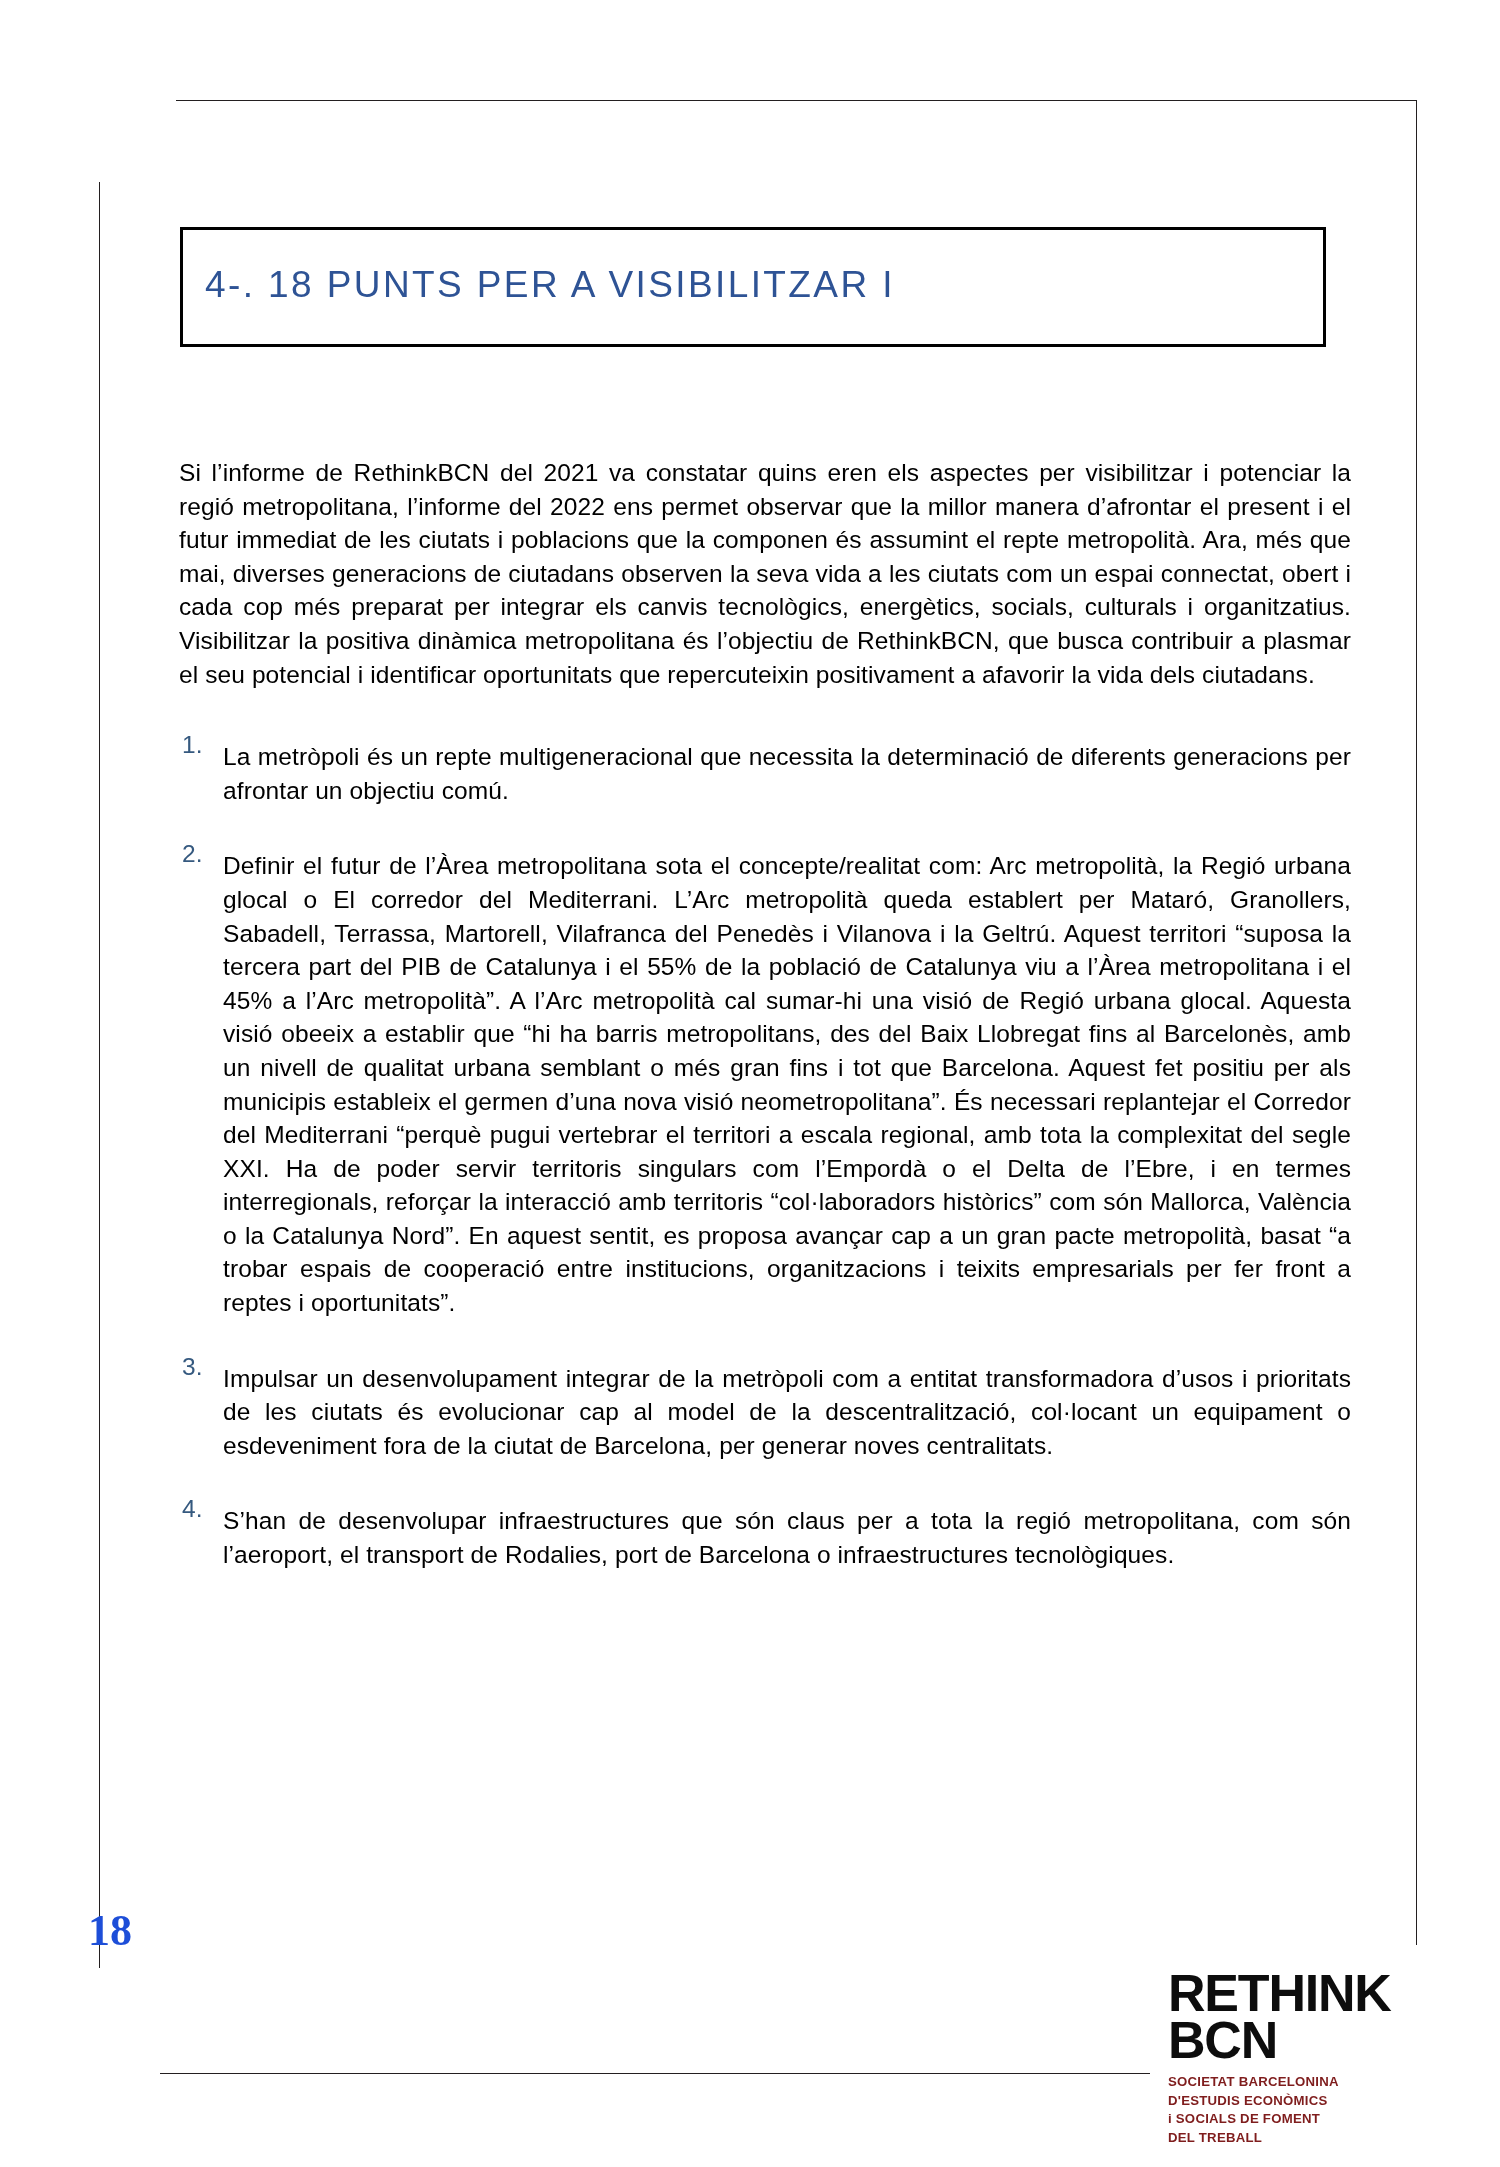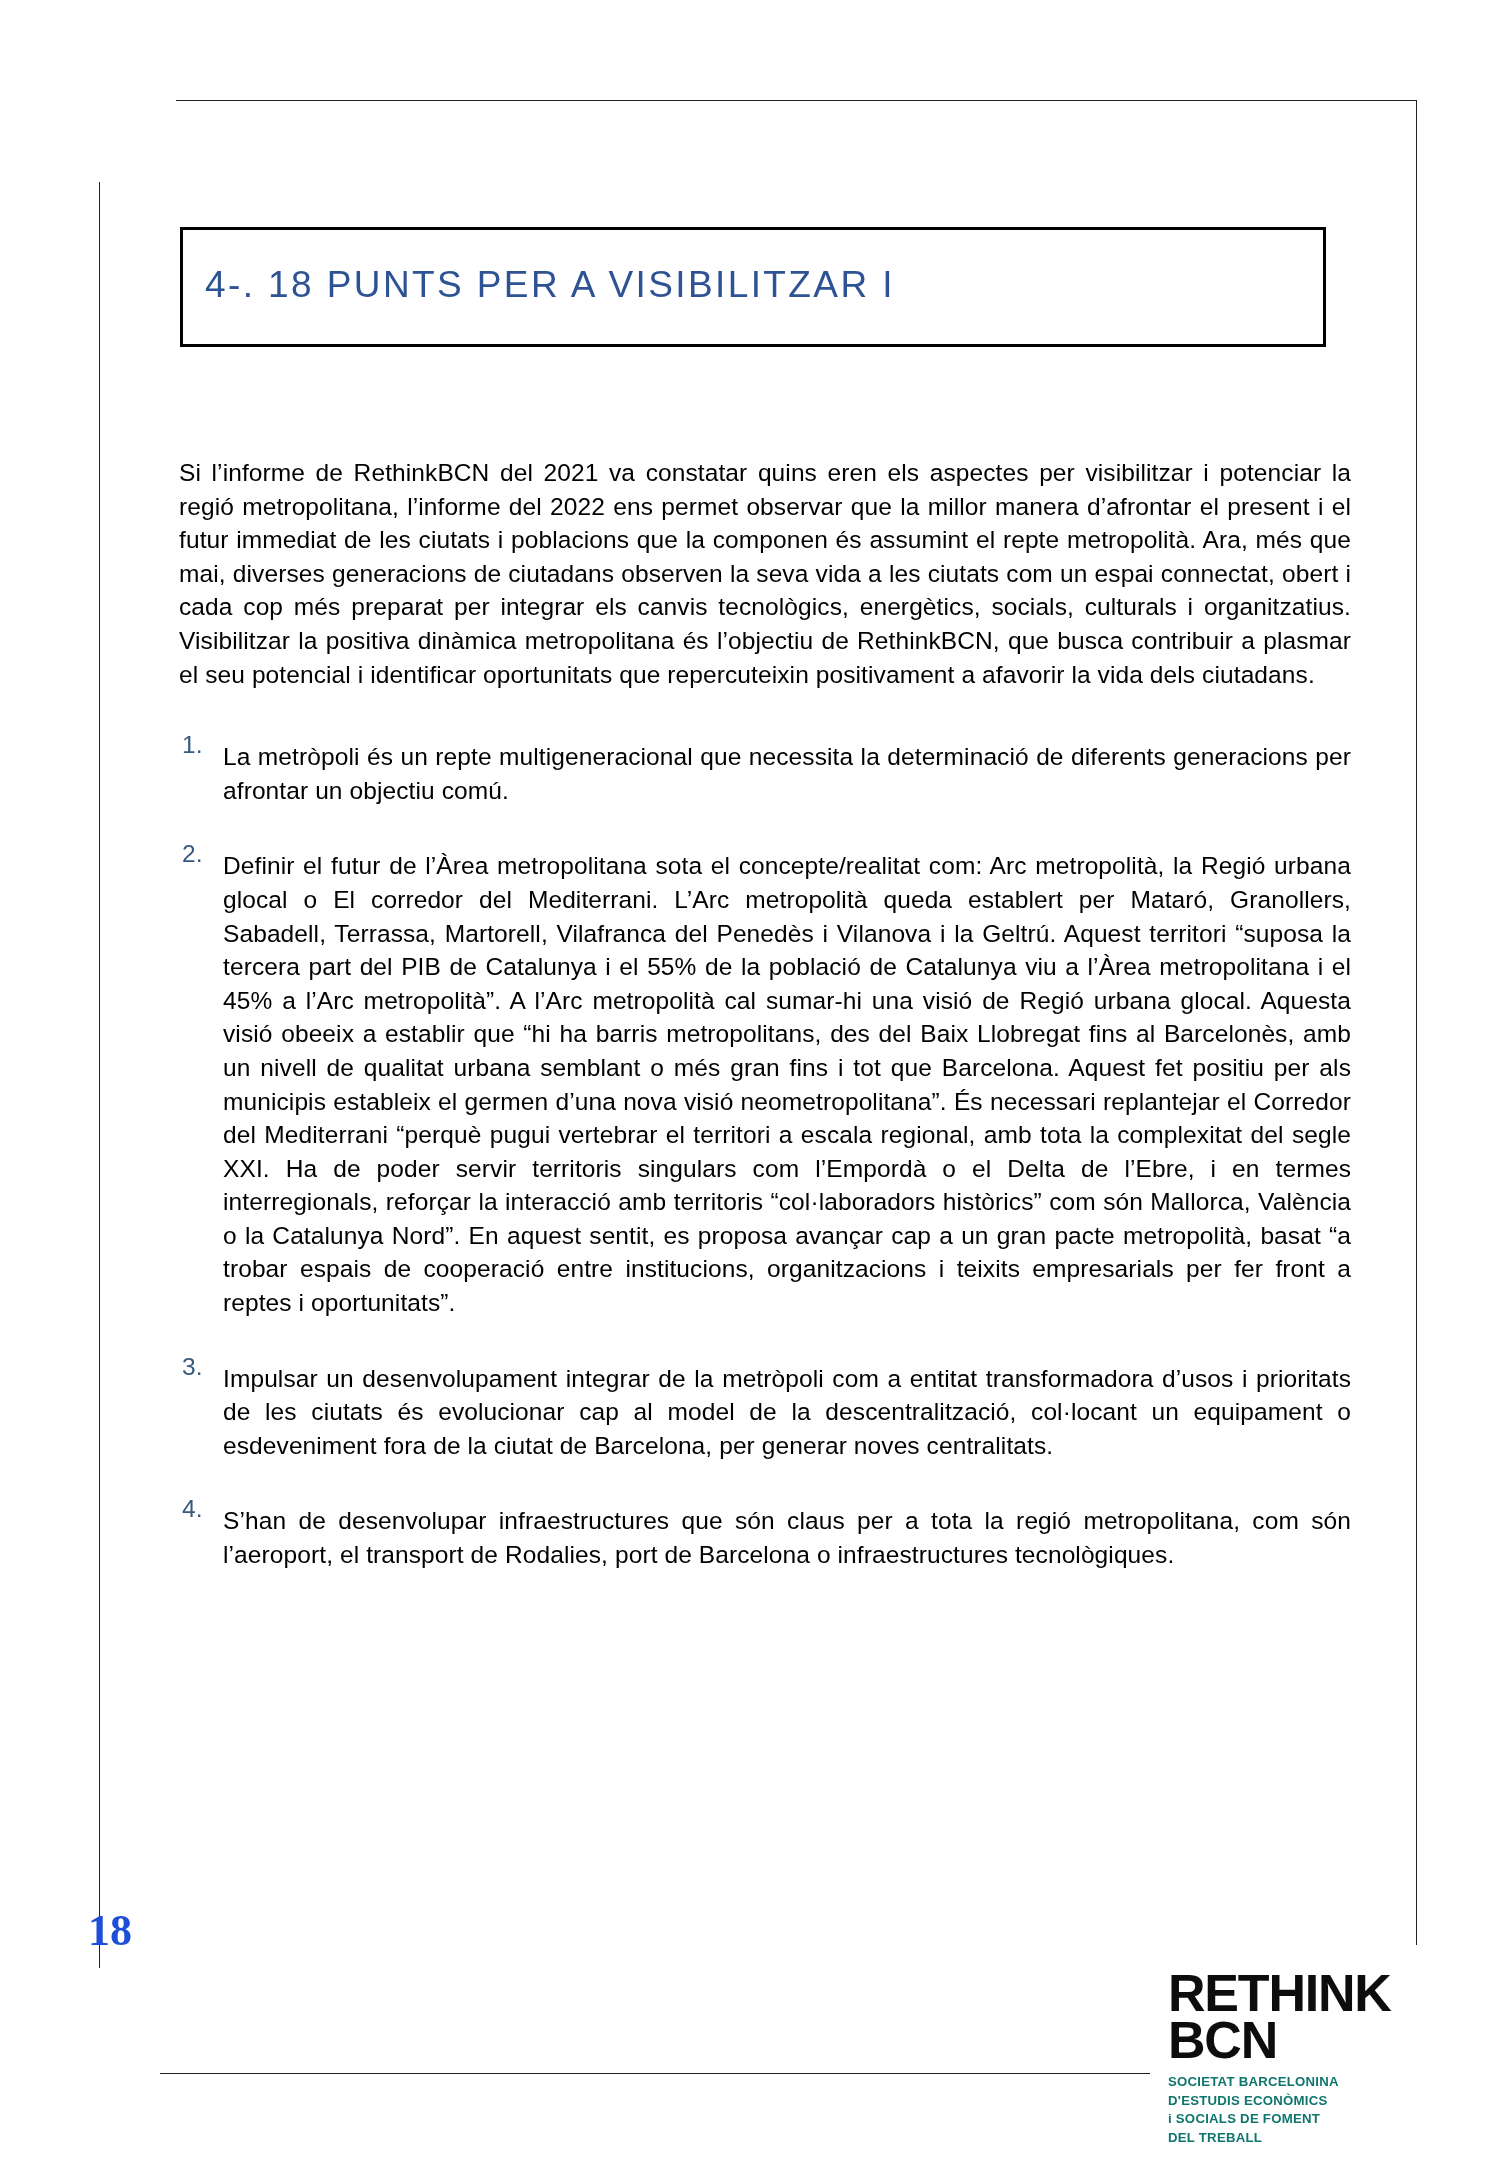--- a/index.html
+++ b/index.html
@@ -148,21 +148,21 @@
     letter-spacing: -1.2px;
     color: #0d0d0d;
   }
   #brand-tagline {
     margin-top: 9px;
     font-family: "Liberation Sans", sans-serif;
     font-weight: bold;
     font-size: 13.2px;
     line-height: 18.5px;
     letter-spacing: 0.25px;
-    color: #0f766e;
+    color: #7f1d1d;
   }
   .tagline-line { white-space: nowrap; }
 </style>
 </head>
 <body>
 
 <div id="page-frame-top-rule"></div>
 <div id="page-frame-left-rule"></div>
 <div id="page-frame-right-tick"></div>
 

